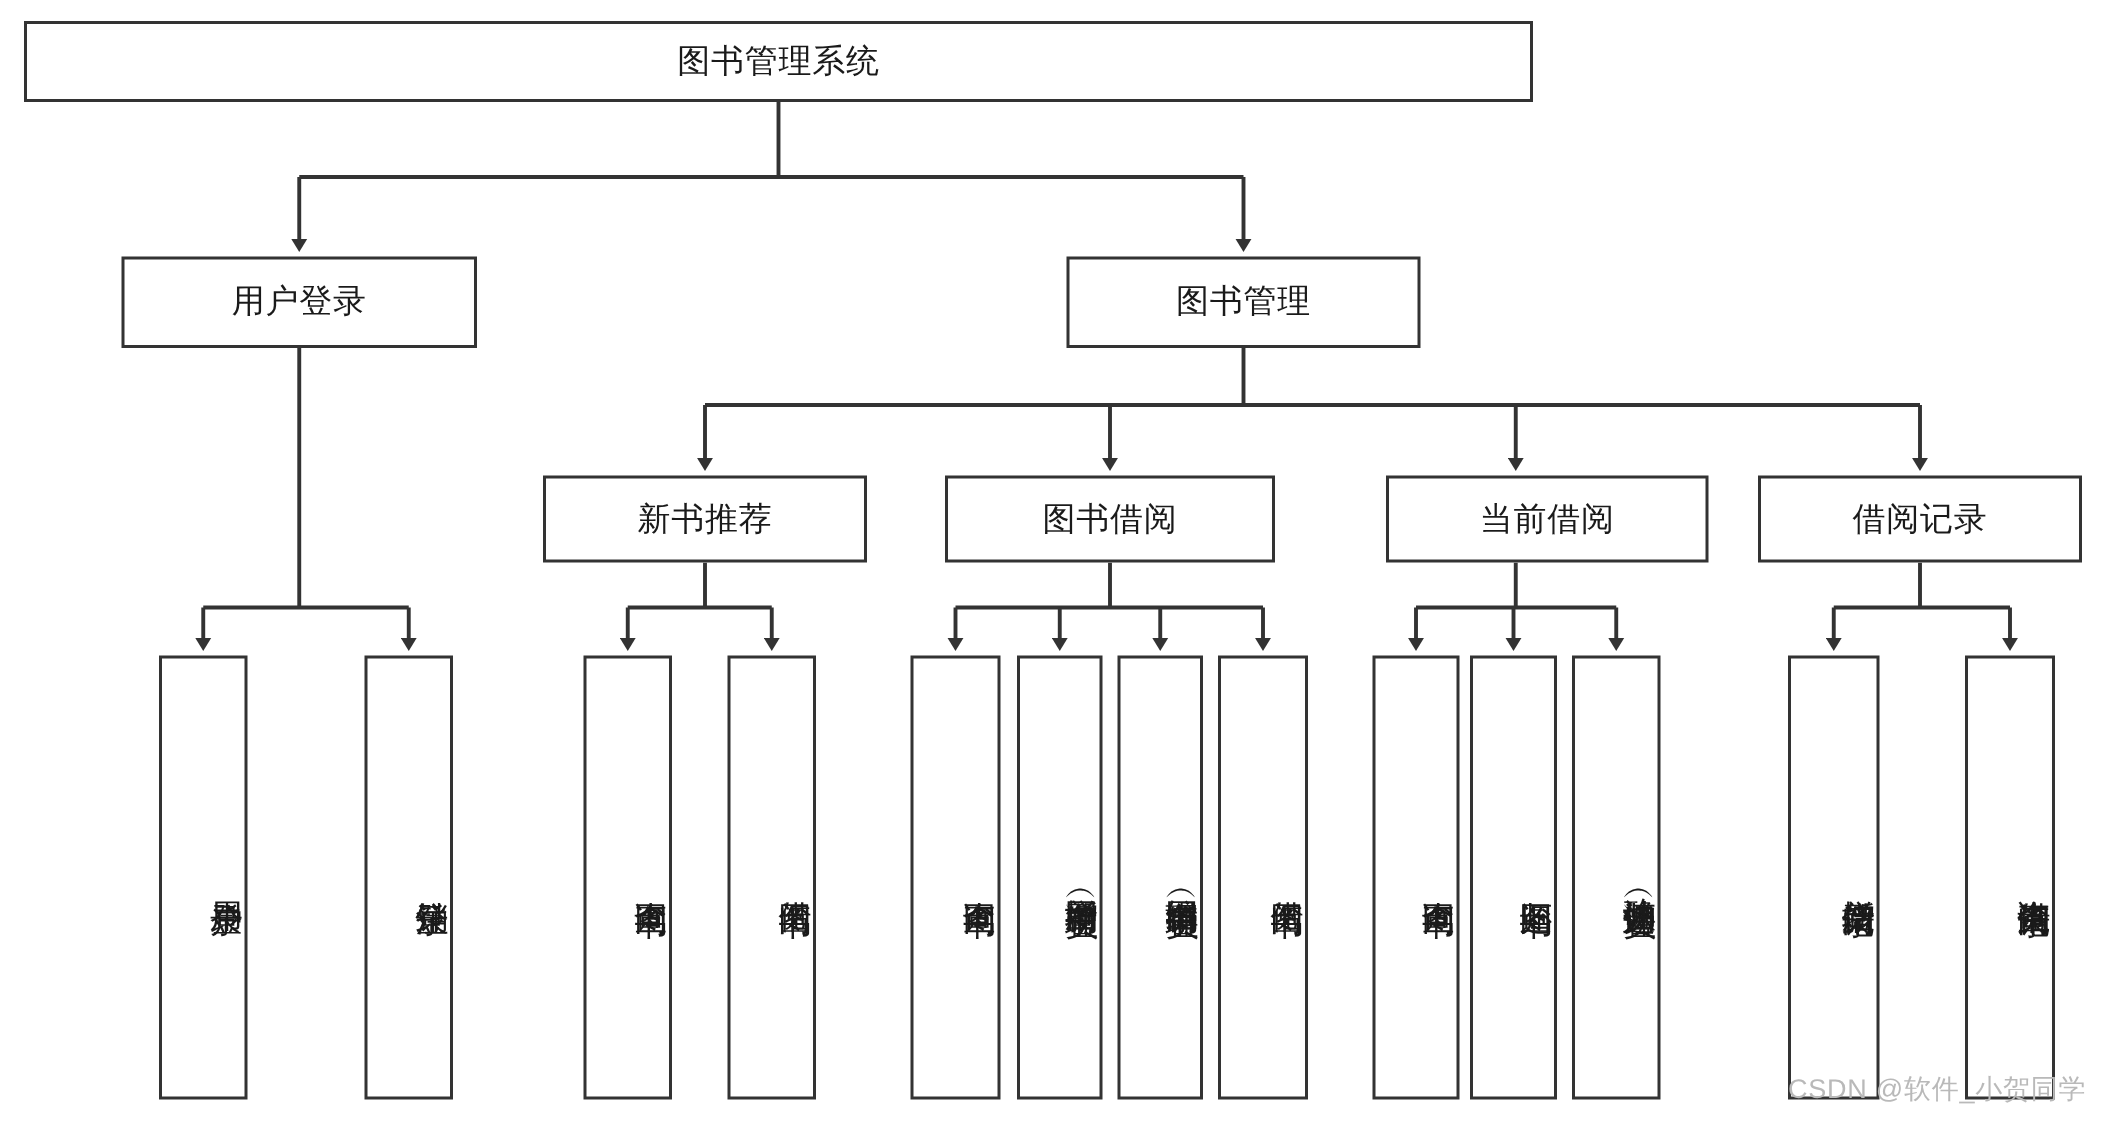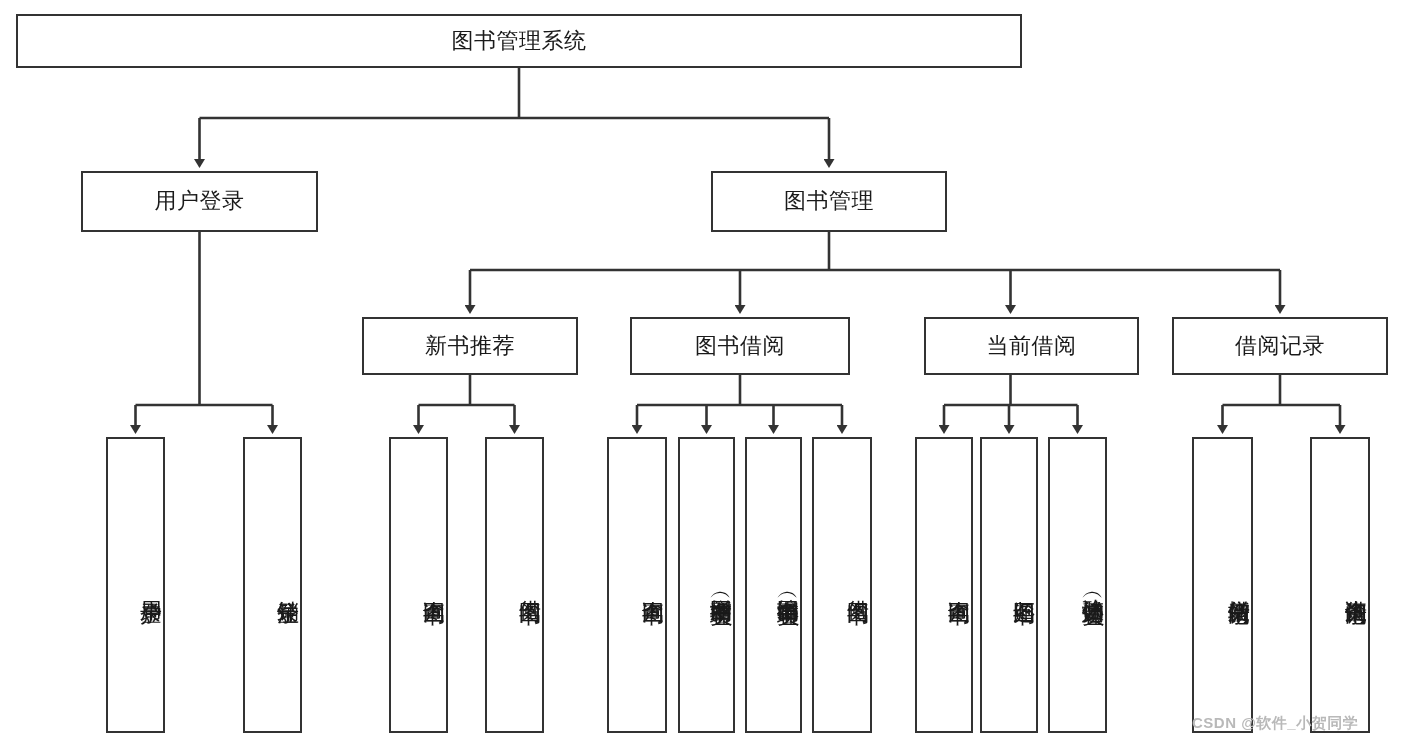--- a/index.html
+++ b/index.html
@@ -49,25 +49,24 @@
     padding: 6px 0;
     align-items: flex-start;
     justify-content: center;
   }
   .node.vert > span {
     display: block;
   }
   .watermark {
     position: absolute;
     color: #b9b9b9;
-    font-size: 15px;
+    font-size: 18px;
     white-space: nowrap;
     letter-spacing: 0.5px;
     pointer-events: none;
-    font-weight: bold;
   }
 </style>
 </head>
 <body>
 
 <div id="canvas">
 
   <svg id="wires" viewBox="0 0 1405 747" xmlns="http://www.w3.org/2000/svg">
     <defs>
       <marker id="arrow" markerWidth="9" markerHeight="11" refX="1" refY="5.5" orient="auto" markerUnits="userSpaceOnUse">

